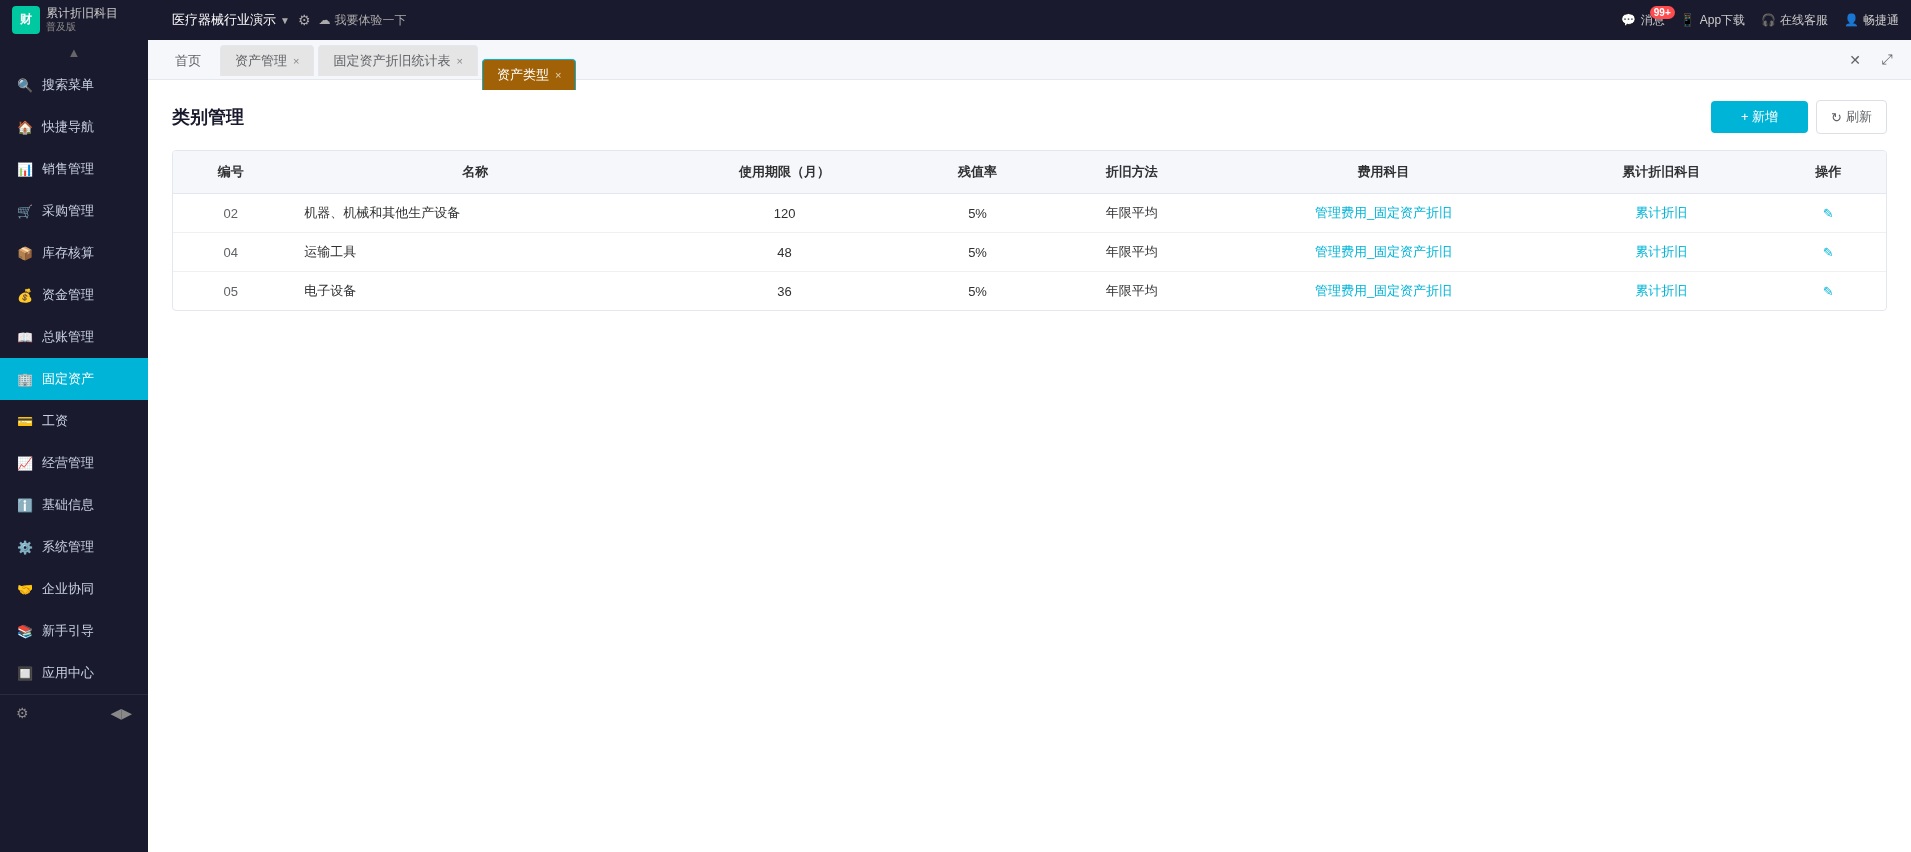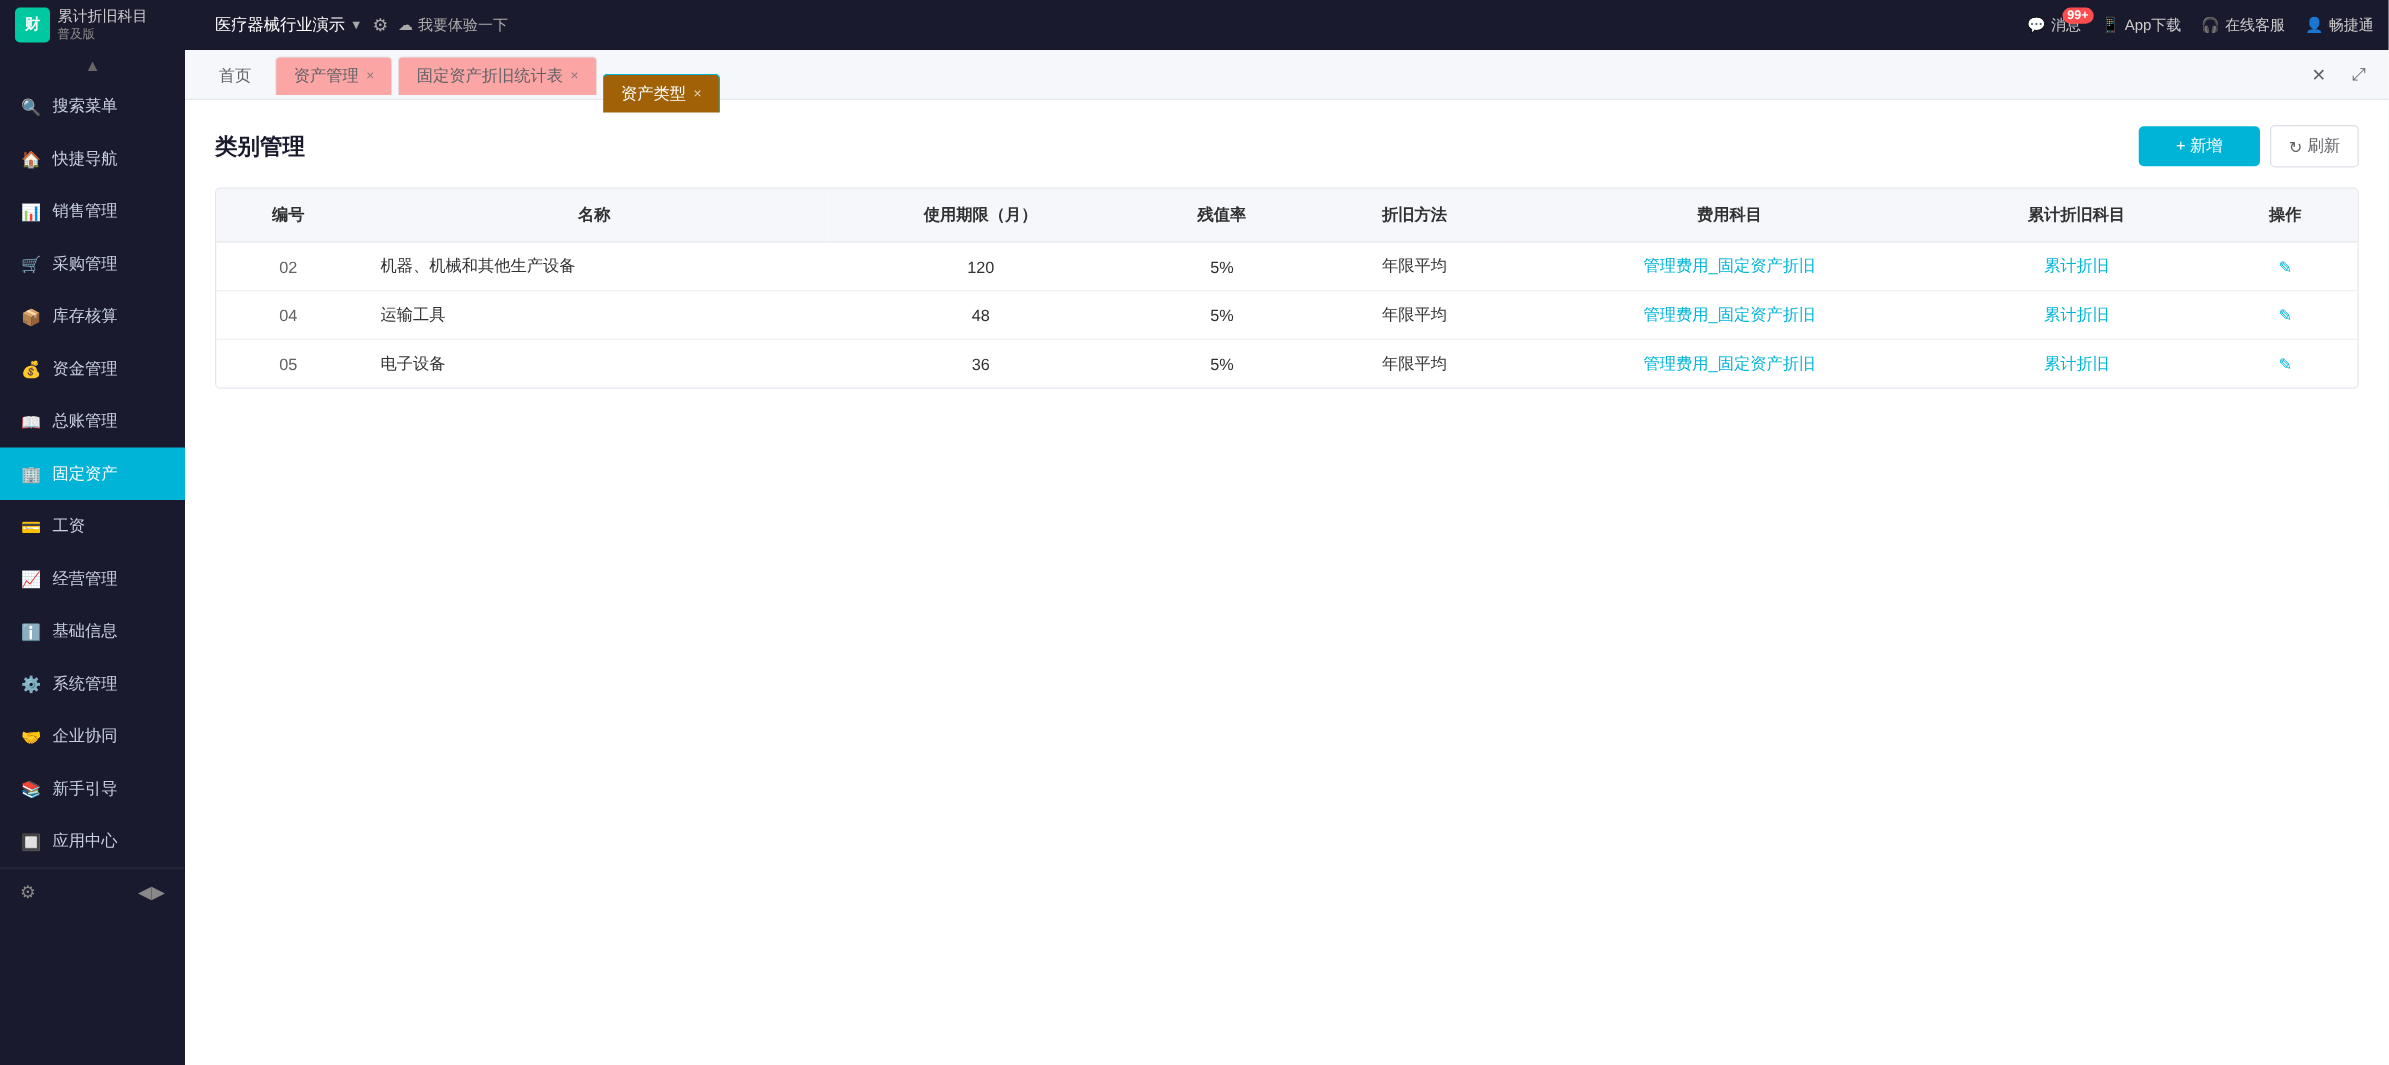--- a/index.html
+++ b/index.html
@@ -33,21 +33,21 @@
     .sidebar-bottom-icon { color: #888; cursor: pointer; font-size: 14px; }
     .sidebar-scroll-up, .sidebar-scroll-down { display: flex; align-items: center; justify-content: center; height: 24px; color: #666; cursor: pointer; }
 
     
     .content { flex: 1; display: flex; flex-direction: column; overflow: hidden; background: #fff; }
 
     
     .tabbar { height: 40px; background: #f5f7fa; border-bottom: 1px solid #e4e7ed; display: flex; align-items: center; padding: 0 12px; gap: 16px; flex-shrink: 0; position: relative; }
     .tab { display: flex; align-items: center; gap: 6px; padding: 6px 14px; border-radius: 4px 4px 0 0; font-size: 13px; cursor: pointer; color: #606266; border: 1px solid transparent; border-bottom: none; position: relative; top: 1px; }
     .tab.home { background: transparent; border-color: transparent; }
-    .tab.normal { background: #fca5a5; border-color: #e4e7ed; }
+    .tab.normal { background: #e5e5e5; border-color: #e4e7ed; }
     .tab.active { background: #a16207; color: #fff; border-color: #00b4d8; margin-top: 28px; }
     .tab-close { font-size: 11px; cursor: pointer; opacity: 0.7; }
     .tabbar-right { margin-left: auto; display: flex; align-items: center; gap: 8px; }
     .tabbar-btn { display: flex; align-items: center; justify-content: center; width: 24px; height: 24px; cursor: pointer; color: #606266; font-size: 14px; }
 
     
     .page { flex: 1; overflow: auto; padding: 20px 24px; background: #fff; }
     .page-header { display: flex; align-items: center; justify-content: space-between; margin-bottom: 16px; }
     .page-title { font-size: 18px; font-weight: 600; color: #1a1a2e; }
     .page-actions { display: flex; align-items: center; gap: 8px; }

